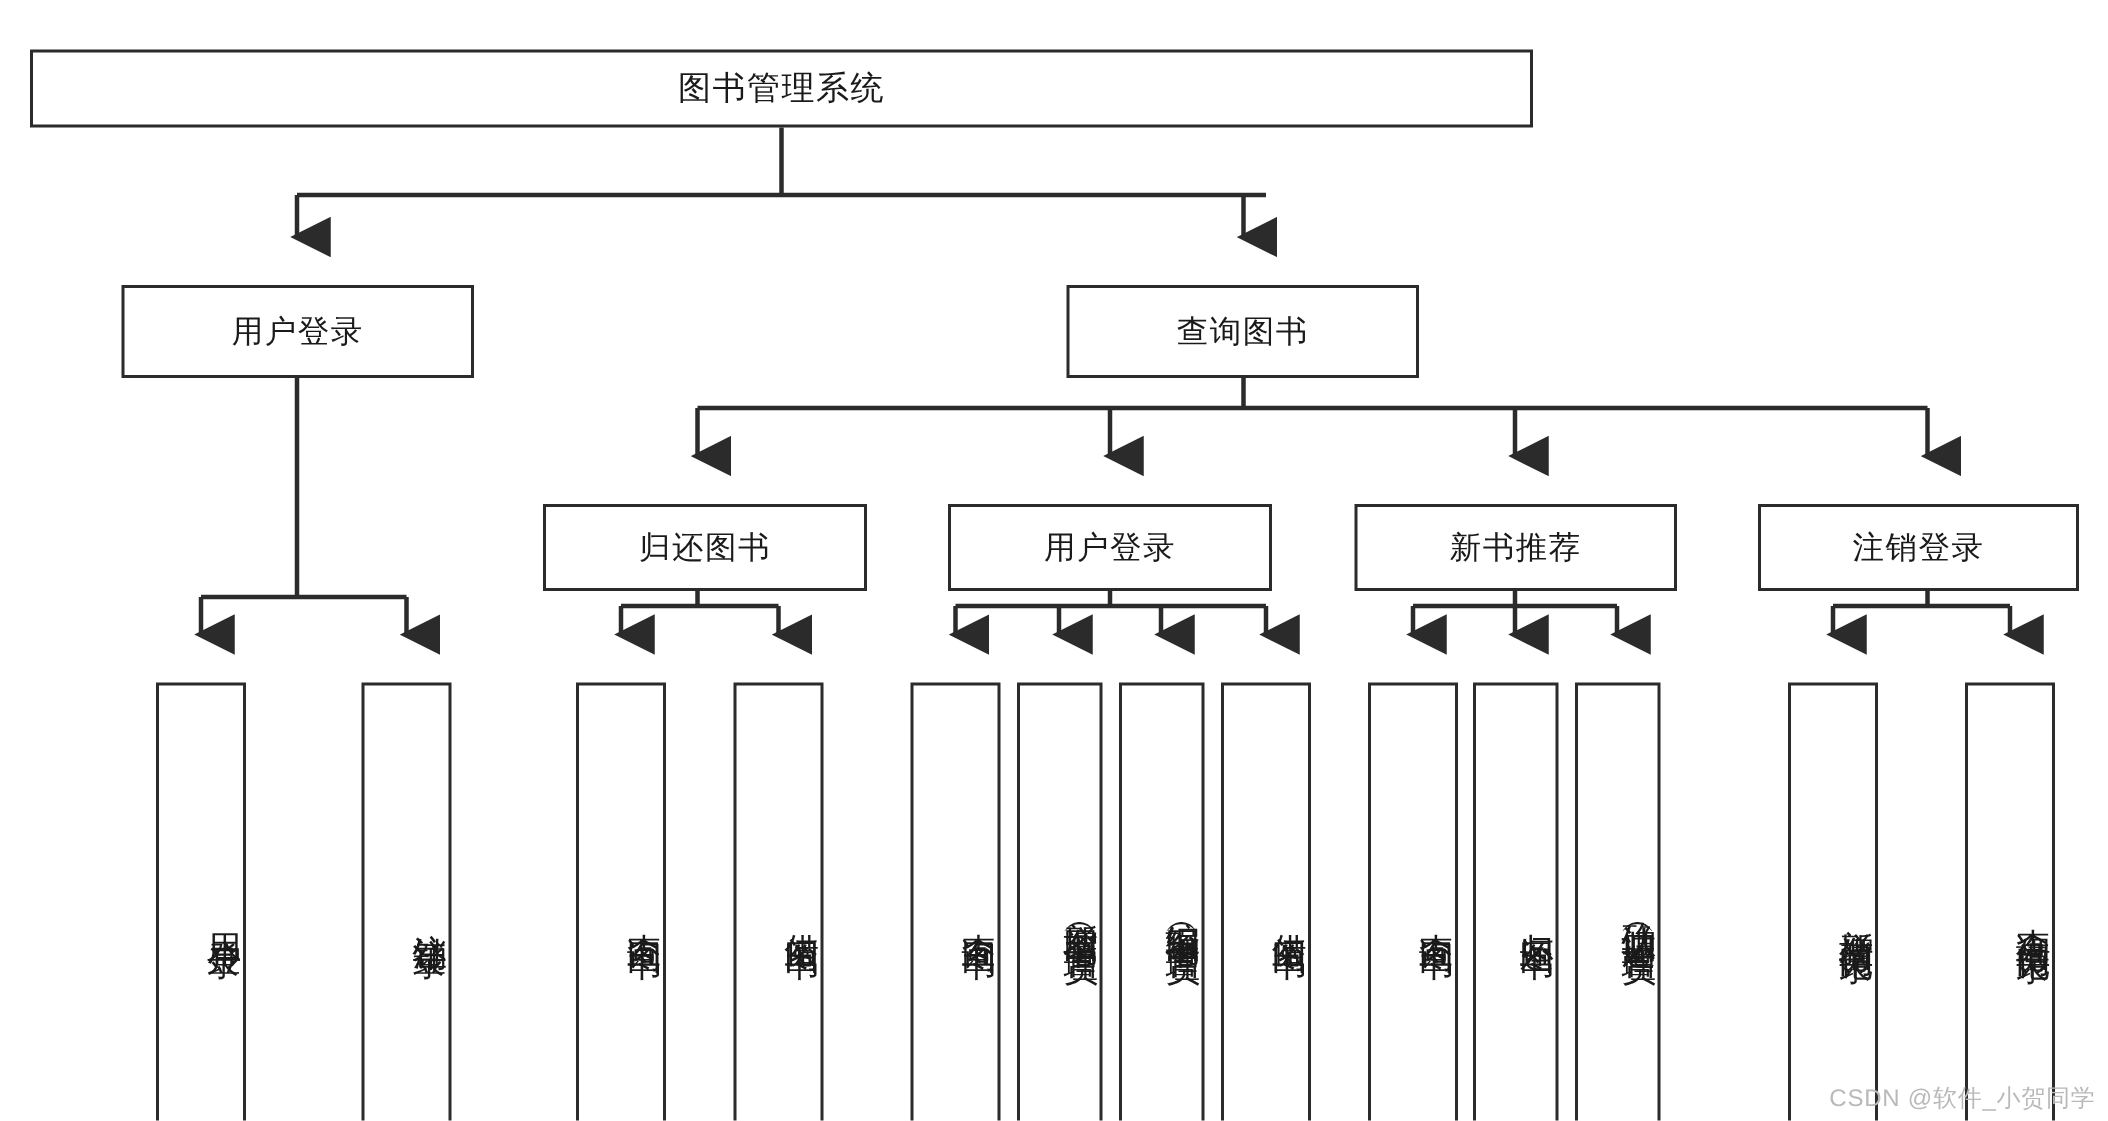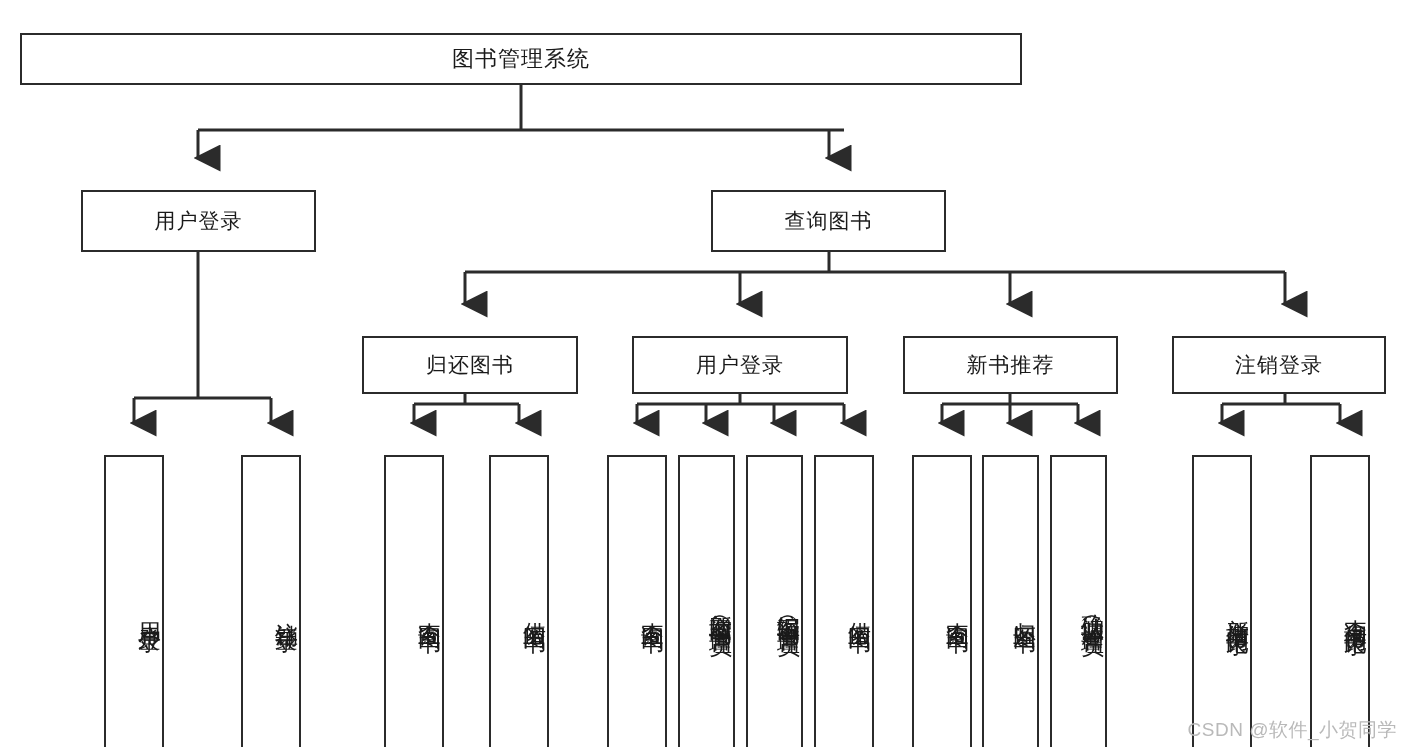--- a/index.html
+++ b/index.html
@@ -8,21 +8,21 @@
   #canvas{position:relative;width:1405px;height:747px;background:#fff;}
   svg{position:absolute;left:0;top:0;}
   .node{position:absolute;box-sizing:border-box;background:#ffffff;
         border:2.5px solid #2b2b2b;display:flex;align-items:center;
         justify-content:center;color:#1a1a1a;margin-top:20px;}
   .node.h{font-size:21px;letter-spacing:1px;}
   .node.v{writing-mode:vertical-rl;text-orientation:upright;
           font-size:23px;letter-spacing:3px;padding-top:10px;
           align-items:flex-start;justify-content:center;line-height:1.05;}
   .node.root{font-size:22px;}
-  .watermark{position:absolute;right:8px;bottom:4px;font-size:19px;
+  .watermark{position:absolute;right:8px;bottom:4px;font-size:16px;
              color:#b9b9b9;letter-spacing:0.5px;white-space:nowrap;}
 </style>
 </head>
 <body>
 
 <div id="canvas">
 
   <svg width="1405" height="747">
     <defs>
       <marker id="ah" viewBox="0 0 12 12" refX="6" refY="10" markerWidth="9" markerHeight="9" orient="auto">

